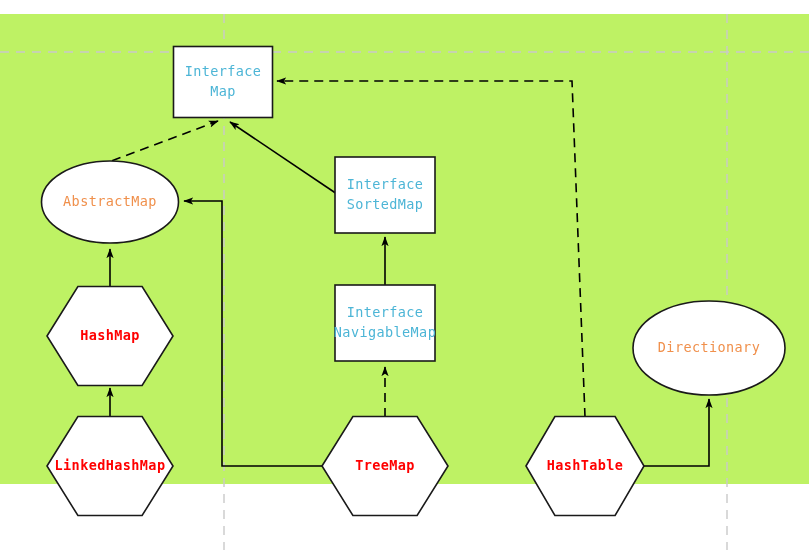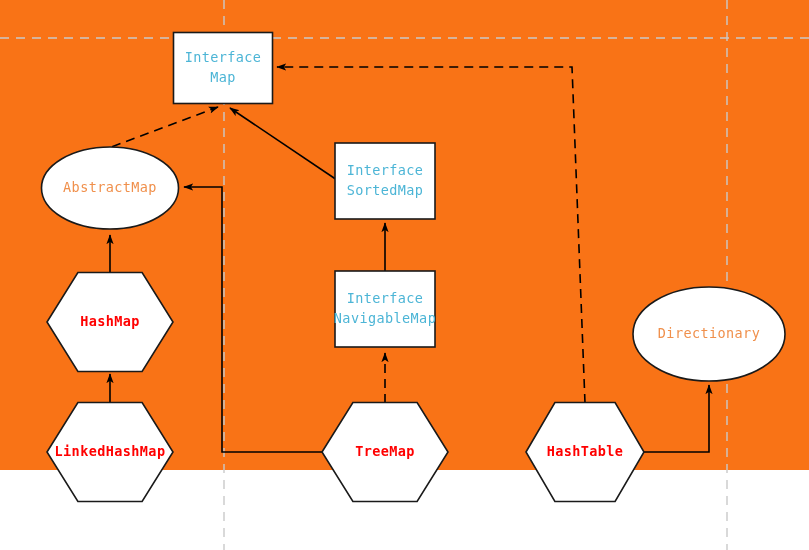--- a/index.html
+++ b/index.html
@@ -11,21 +11,22 @@
   body {
     width: 809px;
     height: 550px;
     font-family: "DejaVu Sans Mono", "Liberation Mono", monospace;
     overflow: hidden;
   }
   #diagram-canvas {
     position: relative;
     width: 809px;
     height: 470px;
-    background: #f97316;
+    background: #bef264;
+    margin-top: 14px;
   }
   svg.diagram {
     display: block;
     width: 809px;
     height: 550px;
   }
   .guide-line {
     stroke: #c9c9c9;
     stroke-width: 1.4;
     stroke-dasharray: 9 7;

